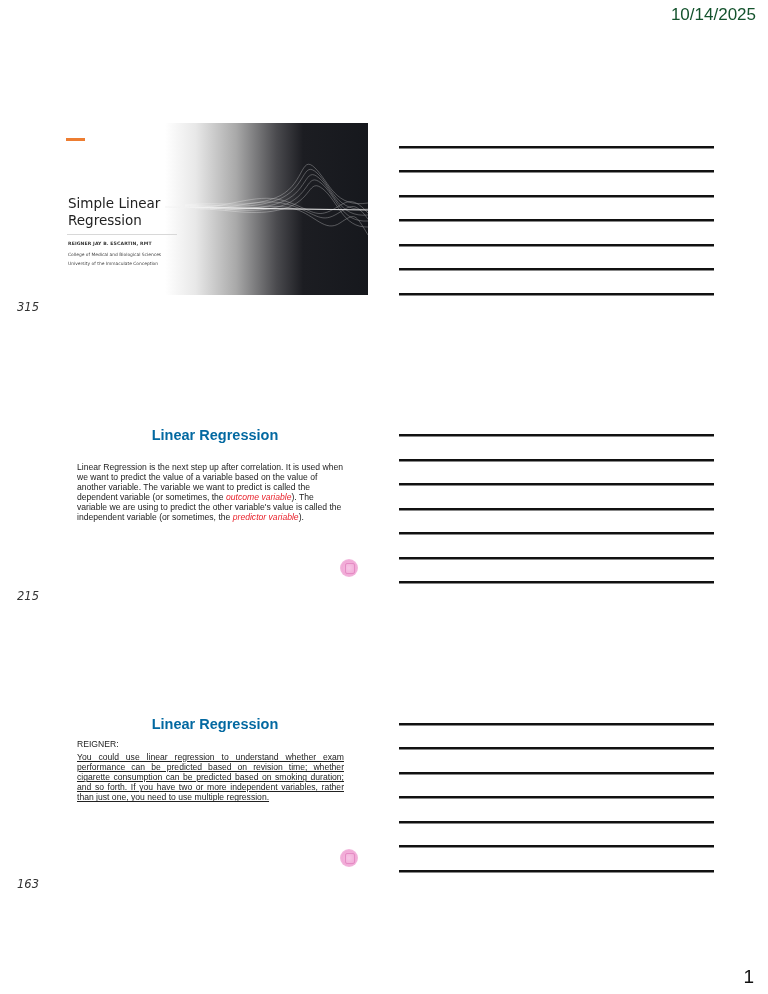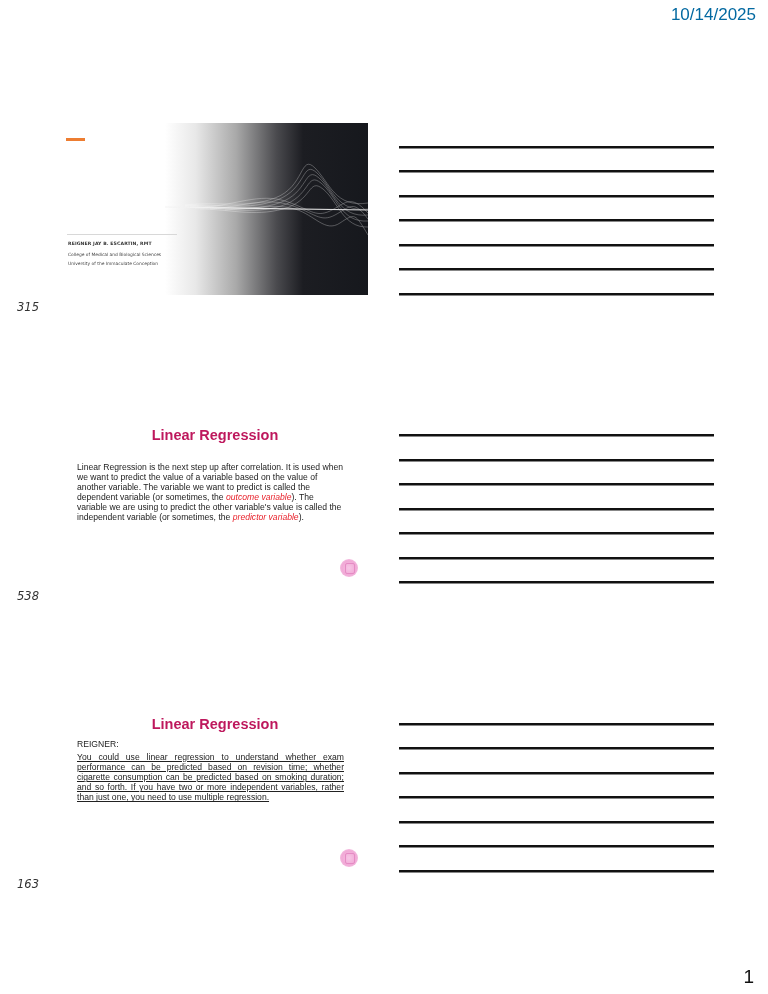--- a/index.html
+++ b/index.html
@@ -1,36 +1,36 @@
 <!DOCTYPE html>
 <html><head>
   <meta charset="utf-8">
   <style>
     html, body { margin: 0; padding: 0; background: #ffffff; }
     body { width: 768px; height: 994px; position: relative; overflow: hidden; font-family: "Liberation Sans", sans-serif; color: #000; }
-    .date { position: absolute; top: 5px; right: 12px; font-size: 17px; color: #0369a1; }
+    .date { position: absolute; top: 5px; right: 12px; font-size: 17px; color: #14532d; }
     .page-num { position: absolute; right: 14px; bottom: 6px; font-size: 19px; color: #111; }
     .slide-num { position: absolute; left: 17px; font-family: "DejaVu Sans", sans-serif; font-size: 11.5px; color: #333; font-style: italic; }
     .slide { position: absolute; left: 60px; width: 310px; height: 174px; background: #fff; }
     .notes { position: absolute; left: 399px; width: 315px; }
     .notes .line { position: absolute; left: 0; width: 315px; height: 1.5px; background: #111; box-shadow: 0 1px 0 #888; }
 
     
     #slide1 { top: 122px; }
     .s1-accent { position: absolute; left: 6px; top: 16px; width: 19px; height: 3px; }
     .s1-photo { position: absolute; left: 105px; top: 1px; width: 203px; height: 172px;
       background: linear-gradient(90deg, #ffffff 0%, #e8e8e8 15%, #a9a9a9 35%, #4a4a4e 55%, #1c1d22 68%, #16181d 100%); overflow: hidden; }
     .s1-photo svg { position: absolute; left: 0; top: 0; }
     .s1-title { position: absolute; left: 8px; top: 73px; font-family: "DejaVu Sans", sans-serif; font-size: 13.5px; line-height: 17px; color: #222; }
     .s1-rule { position: absolute; left: 7px; top: 112px; width: 110px; height: 1px; background: #d8d8d8; }
     .s1-author { position: absolute; left: 8px; top: 119px; font-family: "DejaVu Sans", sans-serif; font-weight: bold; font-size: 4.6px; color: #333; letter-spacing: 0.1px; }
     .s1-aff { position: absolute; left: 8px; font-family: "DejaVu Sans", sans-serif; font-size: 4.4px; color: #444; }
 
     
-    .s-title { position: absolute; left: 0; width: 310px; top: 7px; text-align: center; font-weight: bold; font-size: 14.5px; color: #be185d; }
+    .s-title { position: absolute; left: 0; width: 310px; top: 7px; text-align: center; font-weight: bold; font-size: 14.5px; color: #0369a1; }
     .s-body { position: absolute; left: 17px; width: 267px; font-size: 8.6px; line-height: 10.1px; color: #222; }
     .s-body .red { color: #e8202a; font-style: italic; }
     .justify { text-align: justify; text-align-last: left; text-decoration: underline; }
     .logo { position: absolute; left: 280px; width: 18px; height: 18px; border-radius: 50%; background: radial-gradient(circle, #f7c6e6 0%, #f1a9d6 55%, #f7d3ec 100%); }
     .logo::after { content: ""; position: absolute; left: 5px; top: 4px; width: 8px; height: 9px; border: 1px solid #e58bc4; border-radius: 2px; }
   </style>
 </head>
 <body>
 
 <div class="date">10/14/2025</div>
@@ -45,33 +45,37 @@
         <path d="M25 84 C60 82, 84 90, 114 80 S139 42, 154 55 S174 95, 203 92"></path>
         <path d="M30 85 C62 84, 86 92, 116 83 S141 48, 156 60 S176 100, 203 98"></path>
         <path d="M35 86 C64 86, 88 94, 118 86 S143 54, 158 66 S178 105, 203 104"></path>
         <path d="M40 84 C70 82, 95 70, 120 78 S150 95, 165 88 S185 70, 203 90"></path>
         <path d="M45 86 C75 84, 100 74, 125 82 S155 100, 170 92 S188 76, 203 96"></path>
         <path d="M60 87 C90 86, 110 80, 130 86 S160 110, 175 100 S190 90, 203 112"></path>
       </g>
       <path d="M0 84 L203 87" stroke="#f2f2f2" stroke-width="1.2" opacity="0.9"></path>
     </svg>
   </div>
+  <div class="s1-title">
+    <div>Simple Linear</div>
+    <div>Regression</div>
+  </div>
   <div class="s1-rule"></div>
   <div class="s1-author">REIGNER JAY B. ESCARTIN, RMT</div>
   <div class="s1-aff" style="top:130px">College of Medical and Biological Sciences</div>
   <div class="s1-aff" style="top:139px">University of the Immaculate Conception</div>
 </div>
 <div class="slide-num" style="top:300px">315</div>
 
 <div class="slide" style="top:420px">
   <div class="s-title">Linear Regression</div>
   <div class="s-body" style="top:42px"><span>Linear Regression is the next step up after correlation. It is used when we want to predict the value of a variable based on the value of another variable. The variable we want to predict is called the dependent variable (or sometimes, the </span><span class="red">outcome variable</span><span>). The variable we are using to predict the other variable's value is called the independent variable (or sometimes, the </span><span class="red">predictor variable</span><span>).</span></div>
   <div class="logo" style="top:139px"></div>
 </div>
-<div class="slide-num" style="top:589px">538</div>
+<div class="slide-num" style="top:589px">215</div>
 
 <div class="slide" style="top:709px">
   <div class="s-title">Linear Regression</div>
   <div class="s-body" style="top:30px">REIGNER:</div>
   <div class="s-body justify" style="top:43px">You could use linear regression to understand whether exam performance can be predicted based on revision time; whether cigarette consumption can be predicted based on smoking duration; and so forth. If you have two or more independent variables, rather than just one, you need to use multiple regression.</div>
   <div class="logo" style="top:140px"></div>
 </div>
 <div class="slide-num" style="top:877px">163</div>
 
 <div class="notes" style="top:146px">

